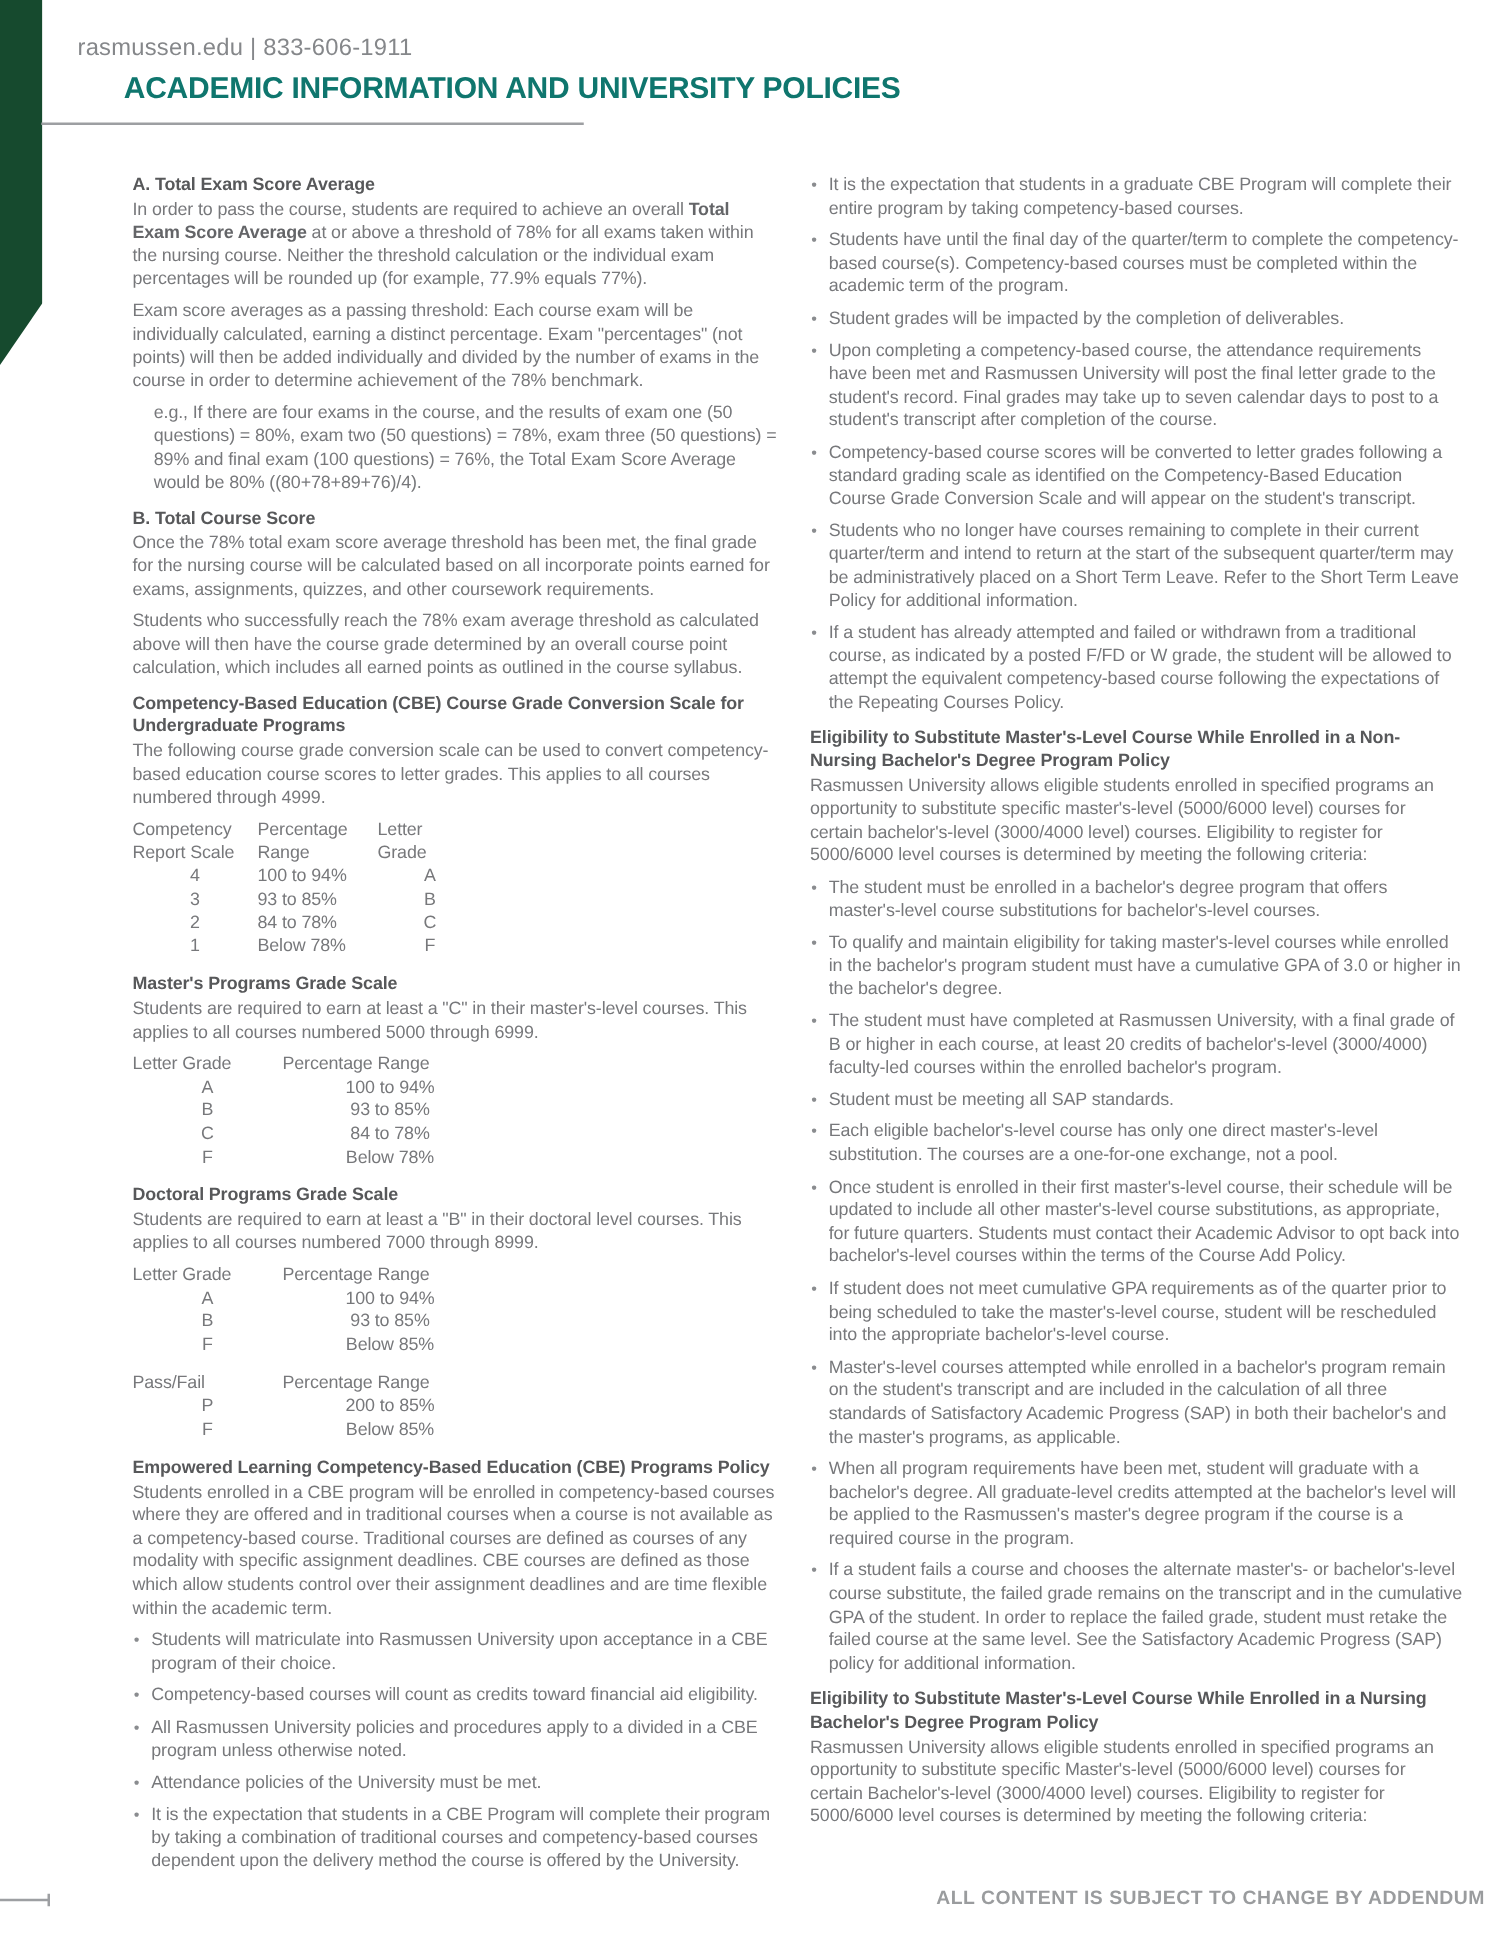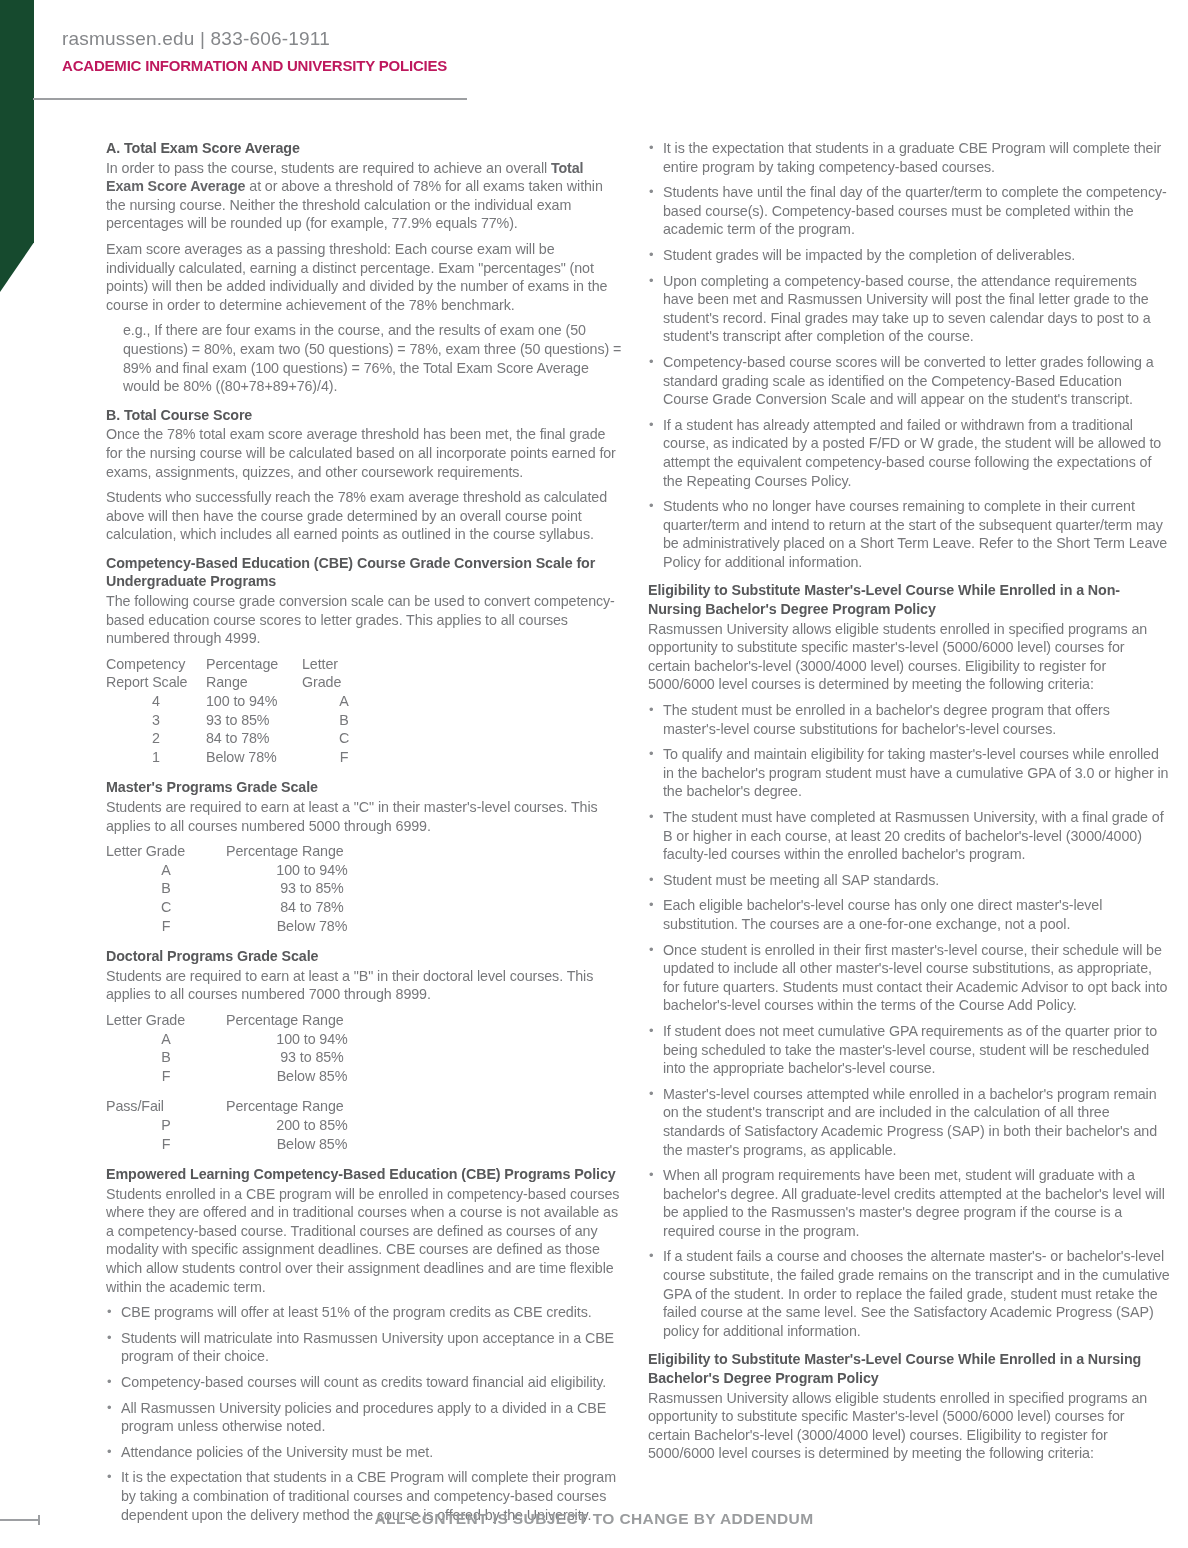--- a/index.html
+++ b/index.html
@@ -5,21 +5,21 @@
   * { box-sizing: border-box; }
   html,body { margin:0; padding:0; background:#ffffff; }
   .page {
     position:relative; width:1188px; height:1548px; background:#ffffff;
     font-family:"Liberation Sans", sans-serif; overflow:hidden;padding-left:24px;
   }
   .ribbon { position:absolute; top:0; left:0; width:34px; height:292px;
     clip-path:polygon(0 0, 100% 0, 100% 83%, 0 100%); }
   .header { position:absolute; left:62px; top:28px; }
   .contact { font-size:19px; color:#85878a; letter-spacing:0.2px; }
-  .title { margin-top:7px; font-size:15px; font-weight:bold; color:#be185d; letter-spacing:-0.2px; }
+  .title { margin-top:7px; font-size:24px; font-weight:bold; color:#0f766e; letter-spacing:-0.2px;margin-left:37px; }
   .header-rule { position:absolute; left:33px; top:98px; width:434px; height:0; border-top:2px solid #9d9fa2; }
 
   .content { position:absolute; left:62px; top:139px; width:1064px; display:flex; gap:25px;margin-left:44px; }
   .col-left { width:517px; }
   .col-right { width:522px; }
 
   p, li, .tbl { font-size:14.3px; line-height:18.6px; color:#77787b; letter-spacing:-0.1px; }
   p { margin:0 0 7px 0; }
   h3 { font-size:14.3px; line-height:18.6px; color:#57585a; margin:10px 0 1px 0; font-weight:bold; letter-spacing:-0.1px; }
   h3.first { margin-top:0; }
@@ -34,21 +34,21 @@
   .tbl-head, .tbl-row { display:grid; }
   .tbl-3 .tbl-head, .tbl-3 .tbl-row { grid-template-columns:100px 96px 84px; }
   .tbl-2 .tbl-head, .tbl-2 .tbl-row { grid-template-columns:120px 172px; }
   .tbl-head span { white-space:pre-line; }
   .tbl-3 .tbl-row span:nth-child(1), .tbl-3 .tbl-row span:nth-child(3) { text-align:center; }
   .tbl-2 .tbl-row span { text-align:center; }
 
   .footer-line { position:absolute; left:0; top:1519px; width:40px; height:10px; border-top:2px solid #9d9fa2; }
   .footer-line::after { content:""; position:absolute; right:0; top:-6px; width:2px; height:10px; background:#9d9fa2; }
   .page-num { position:absolute; left:47px; top:1505px; font-size:22px; font-weight:bold; color:#9b9da0;margin-top:40px; }
-  .notice { position:absolute; left:0; right:0; top:1510px; text-align:center;
+  .notice { position:absolute; left:0; right:0; top:1510px; text-align:right;
     font-size:15.5px; font-weight:bold; color:#9a9c9e; letter-spacing:0.4px; }
 </style>
 </head>
 <body>
 
 <div class="page">
   <div class="ribbon" style="background: rgb(22, 74, 46);"></div>
 
   <div class="header">
     <div class="contact">rasmussen.edu | 833-606-1911</div>
@@ -165,38 +165,37 @@
             <div class="tbl-row">
               <span>F</span>
               <span>Below 85%</span>
             </div>
           </div>
       </div>
 
       <h3>Empowered Learning Competency-Based Education (CBE) Programs Policy</h3>
       <p>Students enrolled in a CBE program will be enrolled in competency-based courses where they are offered and in traditional courses when a course is not available as a competency-based course. Traditional courses are defined as courses of any modality with specific assignment deadlines. CBE courses are defined as those which allow students control over their assignment deadlines and are time flexible within the academic term.</p>
       <ul>
-          <li>CBE programs will offer at least 51% of the program credits as CBE credits.</li>
           <li>Students will matriculate into Rasmussen University upon acceptance in a CBE program of their choice.</li>
           <li>Competency-based courses will count as credits toward financial aid eligibility.</li>
           <li>All Rasmussen University policies and procedures apply to a divided in a CBE program unless otherwise noted.</li>
           <li>Attendance policies of the University must be met.</li>
           <li>It is the expectation that students in a CBE Program will complete their program by taking a combination of traditional courses and competency-based courses dependent upon the delivery method the course is offered by the University.</li>
         </ul>
     </div>
 
     <div class="col-right">
       <ul style="margin-top:0;">
           <li>It is the expectation that students in a graduate CBE Program will complete their entire program by taking competency-based courses.</li>
           <li>Students have until the final day of the quarter/term to complete the competency-based course(s). Competency-based courses must be completed within the academic term of the program.</li>
           <li>Student grades will be impacted by the completion of deliverables.</li>
           <li>Upon completing a competency-based course, the attendance requirements have been met and Rasmussen University will post the final letter grade to the student's record. Final grades may take up to seven calendar days to post to a student's transcript after completion of the course.</li>
           <li>Competency-based course scores will be converted to letter grades following a standard grading scale as identified on the Competency-Based Education Course Grade Conversion Scale and will appear on the student's transcript.</li>
+          <li>Students who no longer have courses remaining to complete in their current quarter/term and intend to return at the start of the subsequent quarter/term may be administratively placed on a Short Term Leave. Refer to the Short Term Leave Policy for additional information.</li>
           <li>If a student has already attempted and failed or withdrawn from a traditional course, as indicated by a posted F/FD or W grade, the student will be allowed to attempt the equivalent competency-based course following the expectations of the Repeating Courses Policy.</li>
-          <li>Students who no longer have courses remaining to complete in their current quarter/term and intend to return at the start of the subsequent quarter/term may be administratively placed on a Short Term Leave. Refer to the Short Term Leave Policy for additional information.</li>
         </ul>
 
       <h3>Eligibility to Substitute Master's-Level Course While Enrolled in a Non-Nursing Bachelor's Degree Program Policy</h3>
       <p>Rasmussen University allows eligible students enrolled in specified programs an opportunity to substitute specific master's-level (5000/6000 level) courses for certain bachelor's-level (3000/4000 level) courses. Eligibility to register for 5000/6000 level courses is determined by meeting the following criteria:</p>
       <ul>
           <li>The student must be enrolled in a bachelor's degree program that offers master's-level course substitutions for bachelor's-level courses.</li>
           <li>To qualify and maintain eligibility for taking master's-level courses while enrolled in the bachelor's program student must have a cumulative GPA of 3.0 or higher in the bachelor's degree.</li>
           <li>The student must have completed at Rasmussen University, with a final grade of B or higher in each course, at least 20 credits of bachelor's-level (3000/4000) faculty-led courses within the enrolled bachelor's program.</li>
           <li>Student must be meeting all SAP standards.</li>
           <li>Each eligible bachelor's-level course has only one direct master's-level substitution. The courses are a one-for-one exchange, not a pool.</li>

